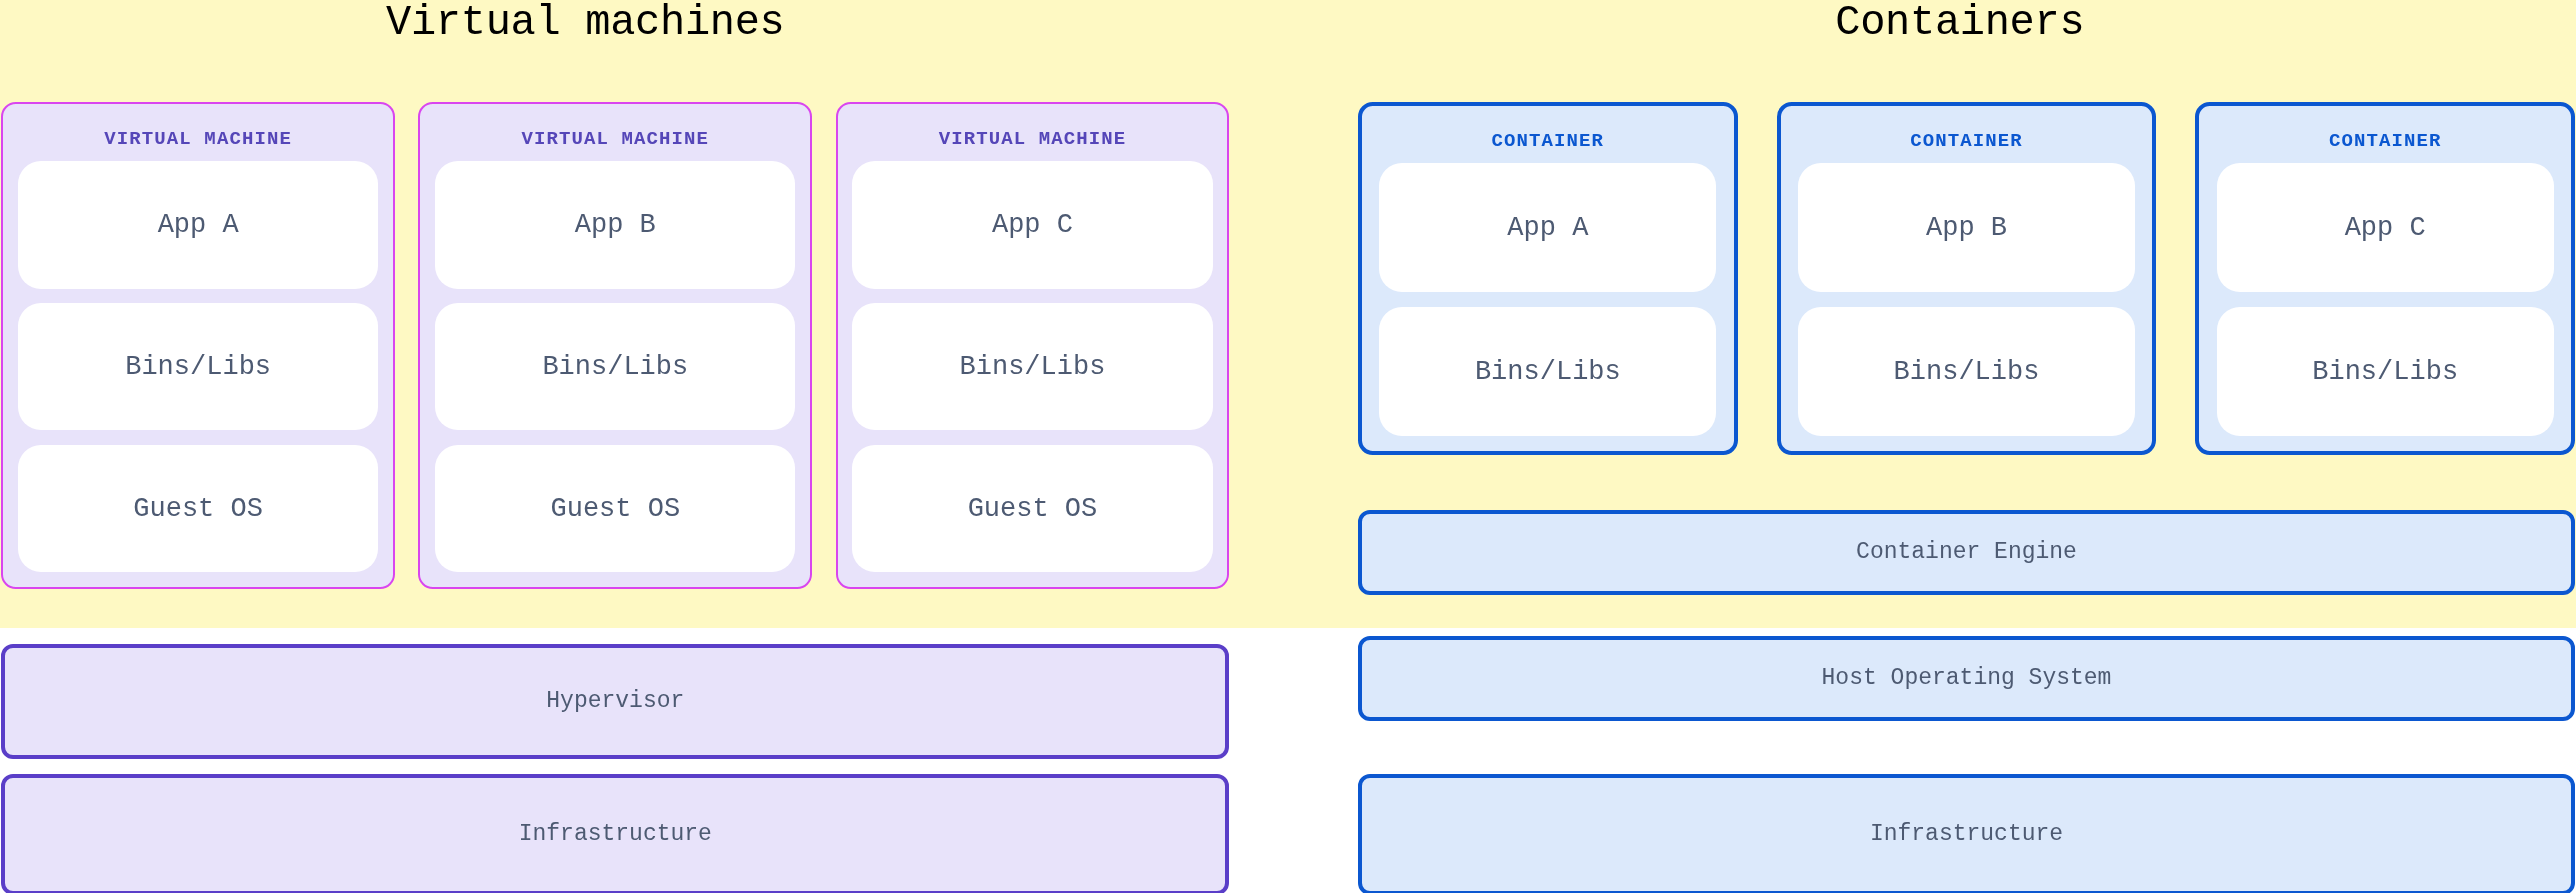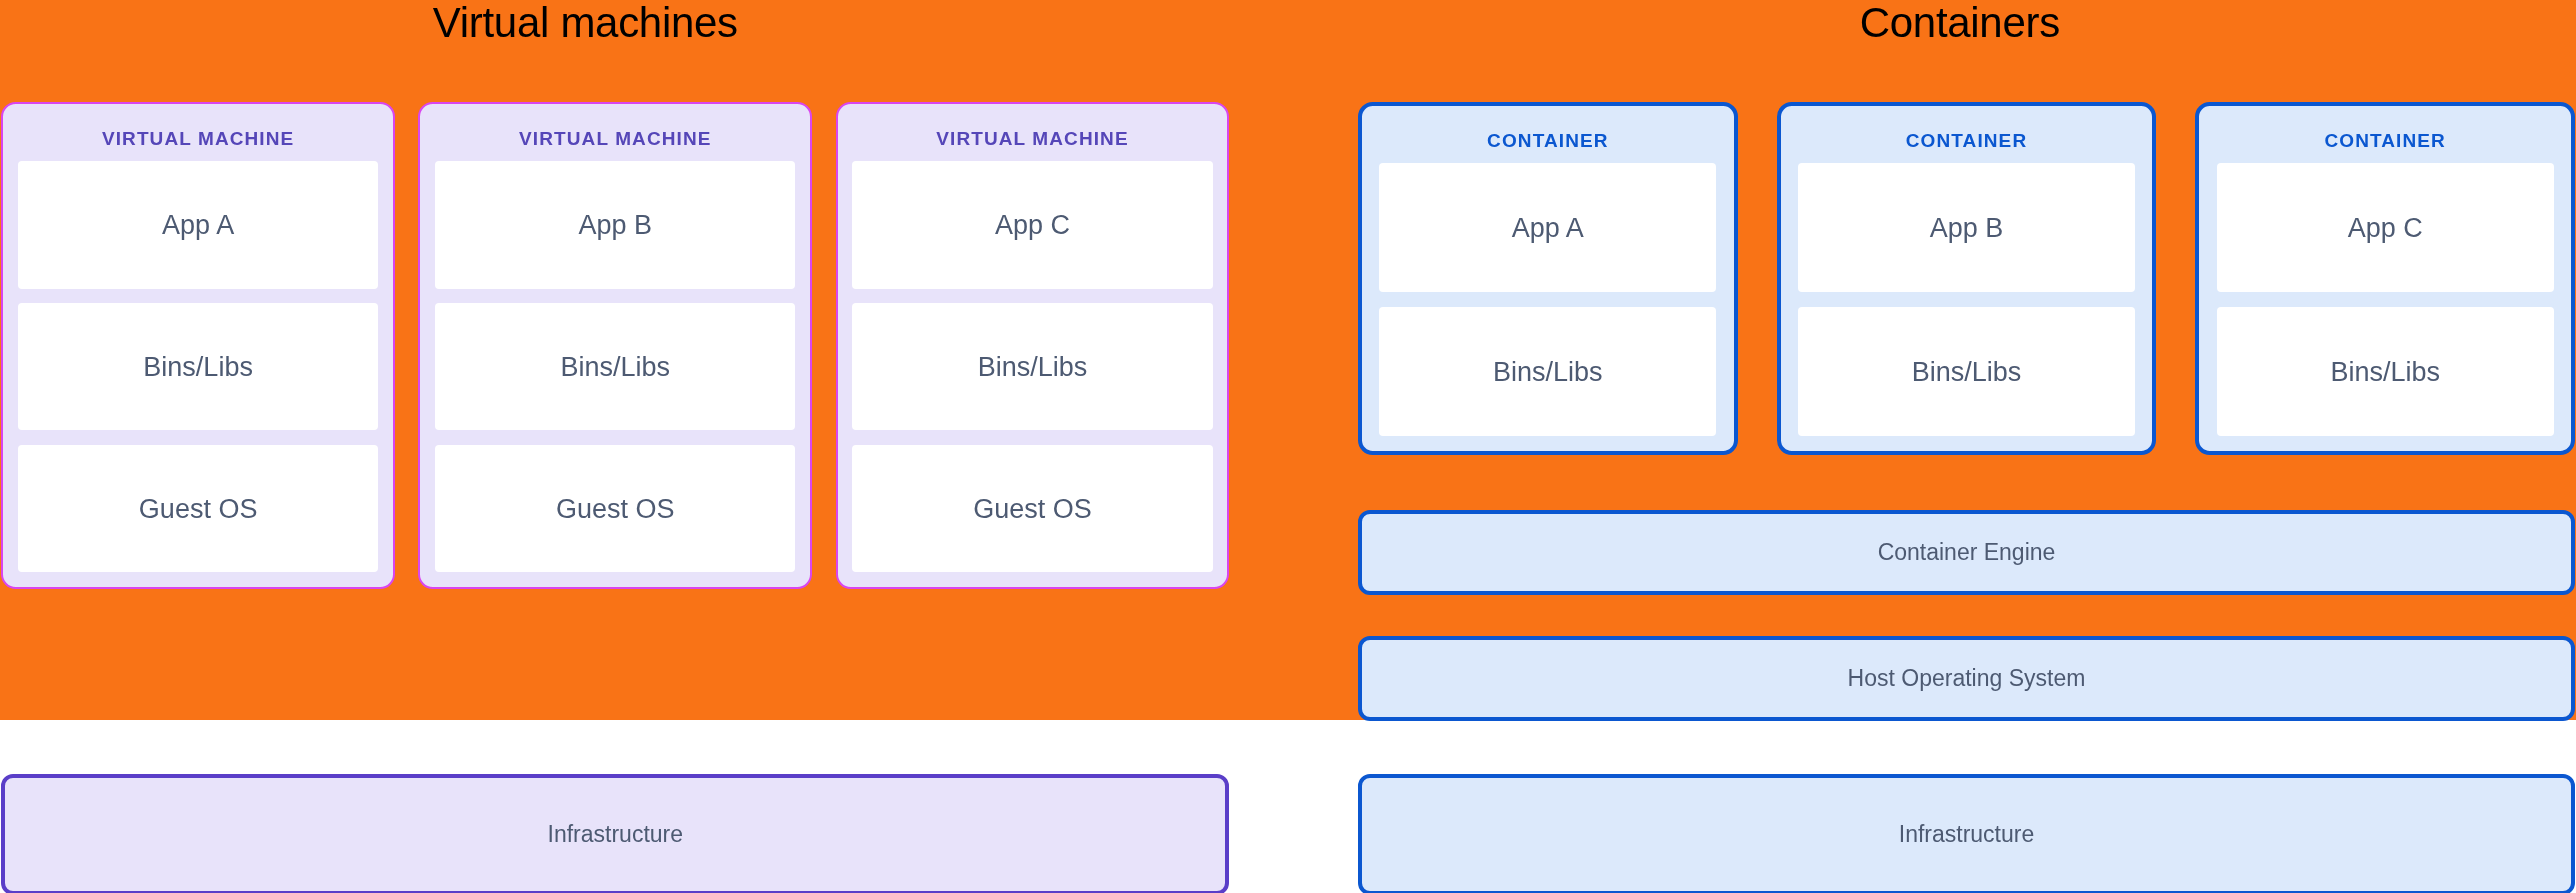--- a/index.html
+++ b/index.html
@@ -9,22 +9,23 @@
     width: 2576px;
     height: 894px;
     background: #ffffff;
     font-family: "Liberation Sans", "DejaVu Sans", sans-serif;
     overflow: hidden;
   }
 
   .diagram {
     position: relative;
     width: 2576px;
-    height: 720px;
-    background: #f97316;
+    height: 628px;
+    background: #fef9c3;
+    font-family: Liberation Mono, monospace;
   }
 
   
   .column {
     position: absolute;
     top: 0;
     height: 894px;
   }
   .column--vm        { left: 1.3px;    width: 1228px; }
   .column--container { left: 1358px; width: 1217px; }
@@ -98,21 +99,21 @@
     flex: 1 1 auto;
     display: flex;
     flex-direction: column;
     justify-content: space-between;
     gap: 14.8px;
   }
 
   .slot {
     flex: 1 1 0;
     background: #ffffff;
-    border-radius: 4px;
+    border-radius: 23px;
     display: flex;
     align-items: center;
     justify-content: center;
     font-size: 27px;
     font-weight: 400;
     color: #4D5A72;
     line-height: 1.2;
   }
 
   
@@ -182,20 +183,21 @@
         <div class="card-label card-label--vm">VIRTUAL MACHINE</div>
         <div class="card-slots">
           <div class="slot">App C</div>
           <div class="slot">Bins/Libs</div>
           <div class="slot">Guest OS</div>
         </div>
       </div>
 
     </div>
 
+    <div class="layer-bar layer-bar--vm bar-hypervisor">Hypervisor</div>
 
     <div class="layer-bar layer-bar--vm bar-vm-infra">Infrastructure</div>
 
   </section>
 
   <section class="column column--container">
 
     <h2 class="section-title">Containers</h2>
 
     <div class="cards-row">

